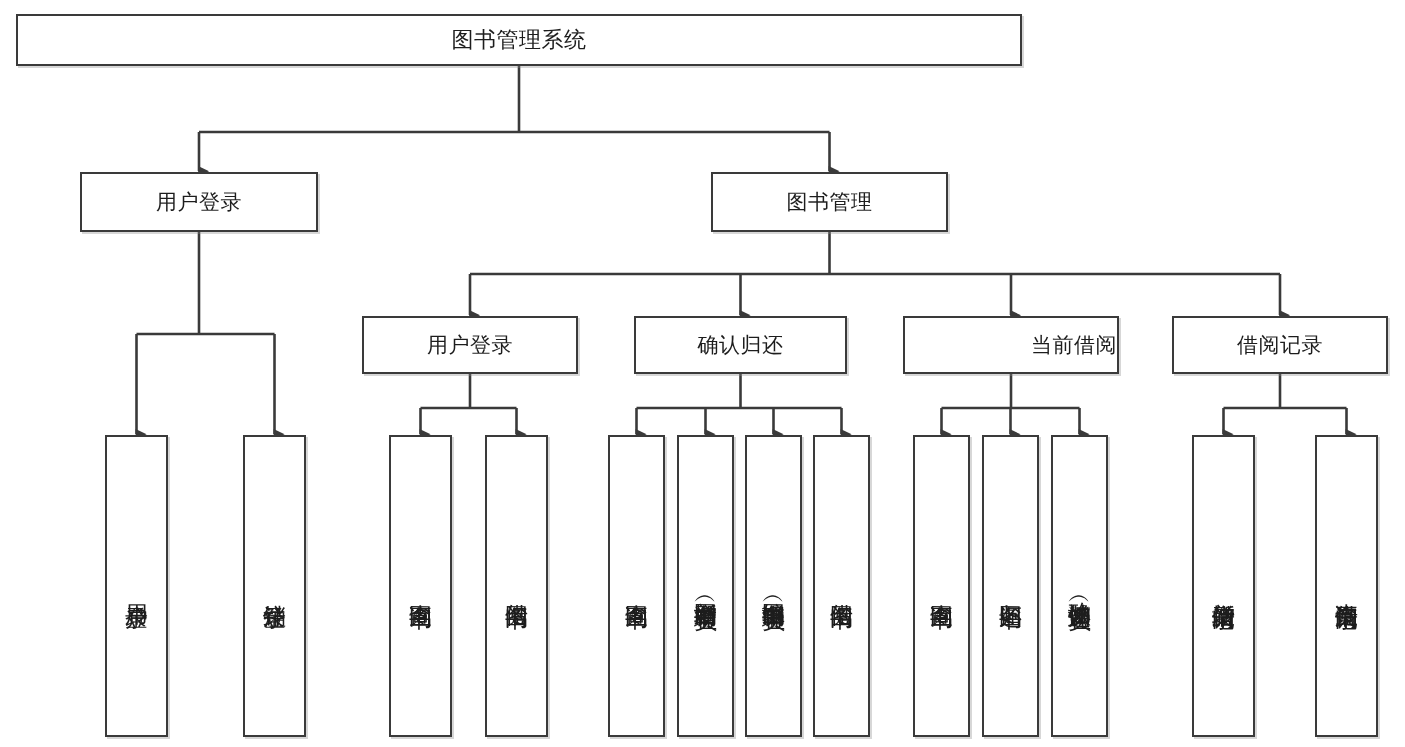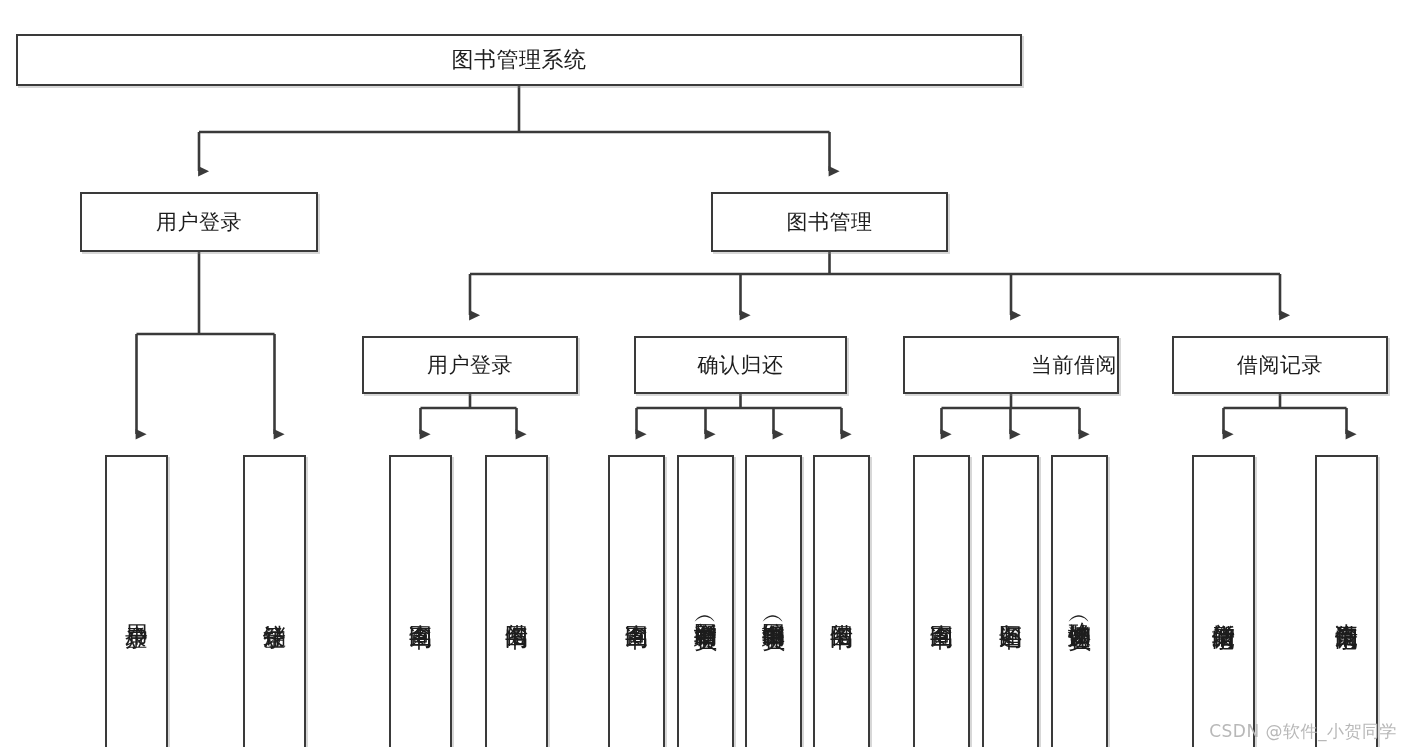--- a/index.html
+++ b/index.html
@@ -29,21 +29,20 @@
   .node {
     position: absolute;
     box-sizing: border-box;
     background: #ffffff;
     border: 2px solid #3a3a3a;
     display: flex;
     align-items: center;
     justify-content: center;
     color: #1d1d1d;
     box-shadow: 2px 2px 0 rgba(140,140,140,0.35);
-    margin-top: 20px;
   }
   .node .label {
     display: block;
     text-align: center;
     letter-spacing: 0.5px;
     line-height: 1.15;
   }
   
   .node.h .label {
     font-size: 21px;
@@ -180,15 +179,14 @@
         <span class="label">确认归还（管理员）</span>
       </div>
       <div class="node v" style="left: 1192px; top: 435px; width: 63px; height: 302px;">
         <span class="label">新增借阅记录</span>
       </div>
       <div class="node v" style="left: 1315px; top: 435px; width: 63px; height: 302px;">
         <span class="label">查询借阅记录</span>
       </div>
     </div>
 
-  <div id="watermark">CSDN @软件_小贺同学</div>
 
 </div>
 
 </body></html>

